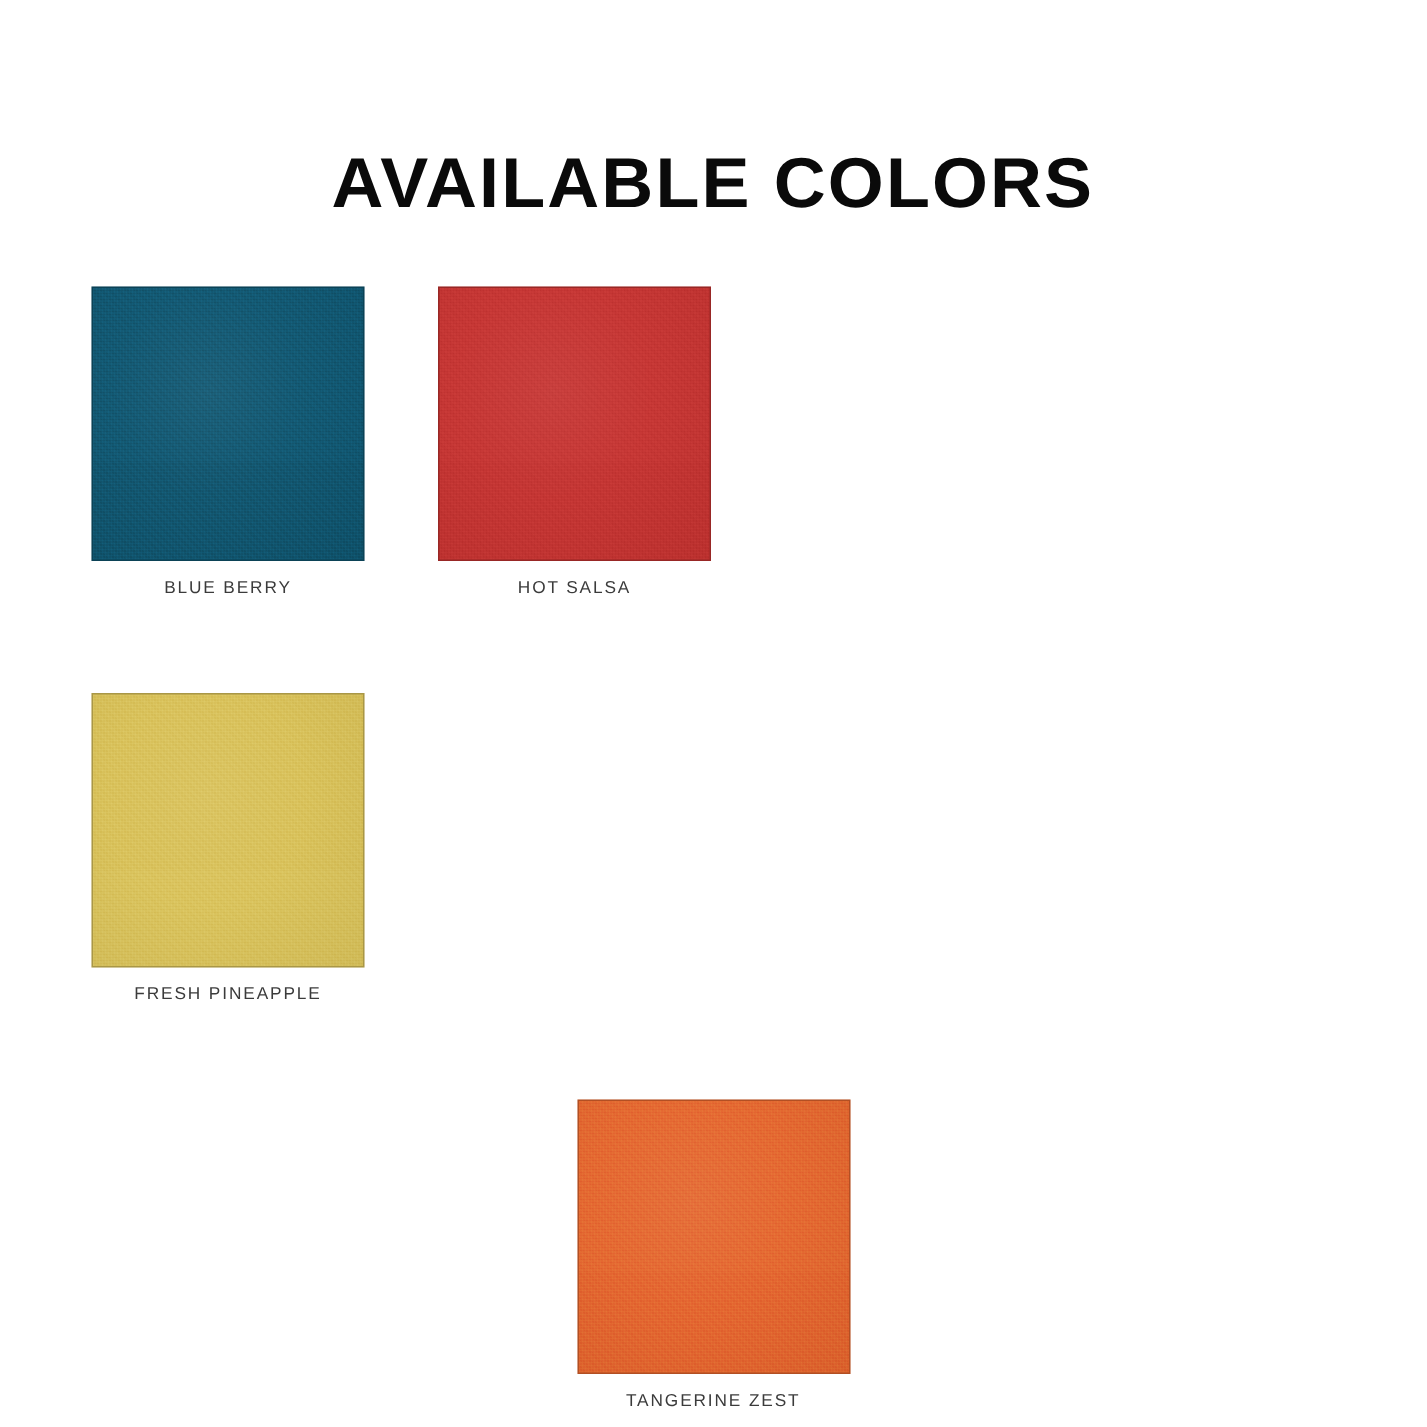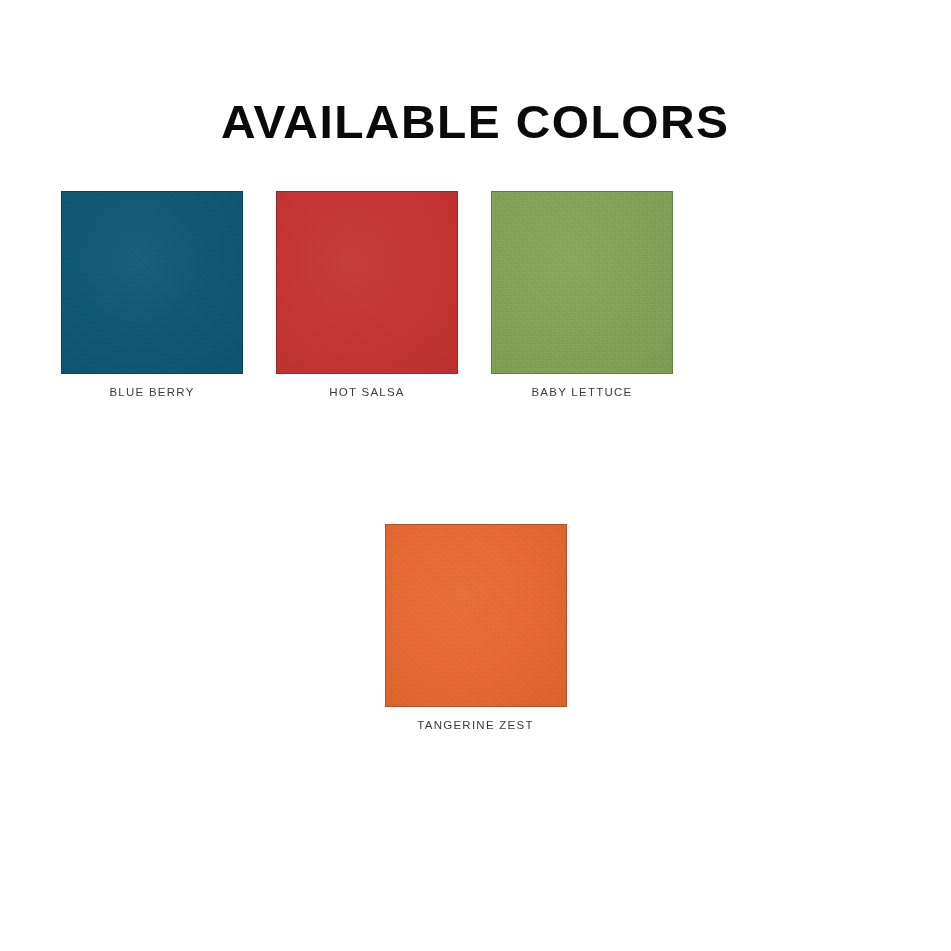--- a/index.html
+++ b/index.html
@@ -52,20 +52,21 @@
     top: 191px;
     left: 61px;
     width: 829px;
   }
 
   .swatch-row {
     display: flex;
     justify-content: flex-start;
     width: 829px;
     margin-bottom: 62px;
+    gap: 16px;
   }
   .swatch-row.row-centered {
     justify-content: center;
   }
   .swatch-row:last-child {
     margin-bottom: 12px;
   }
 
   .swatch-cell {
     width: 182px;
@@ -168,26 +169,26 @@
 
   <div class="swatch-row">
         <div class="swatch-cell">
           <div class="swatch-chip" style="background-color: rgb(15, 85, 111);"></div>
           <div class="swatch-label">BLUE BERRY</div>
         </div>
         <div class="swatch-cell">
           <div class="swatch-chip" style="background-color: rgb(195, 50, 48);"></div>
           <div class="swatch-label">HOT SALSA</div>
         </div>
-        <div class="swatch-cell">
-          <div class="swatch-chip" style="background-color: rgb(127, 162, 86);"></div>
-          <div class="swatch-label">BABY LETTUCE</div>
-        </div>
       </div>
       <div class="swatch-row">
+        <div class="swatch-cell">
+          <div class="swatch-chip" style="background-color: rgb(217, 194, 90);"></div>
+          <div class="swatch-label">FRESH PINEAPPLE</div>
+        </div>
       </div>
       <div class="swatch-row row-centered">
         <div class="swatch-cell">
           <div class="swatch-chip" style="background-color: rgb(228, 102, 46);"></div>
           <div class="swatch-label">TANGERINE ZEST</div>
         </div>
       </div>
     </div>
 
 </div>

